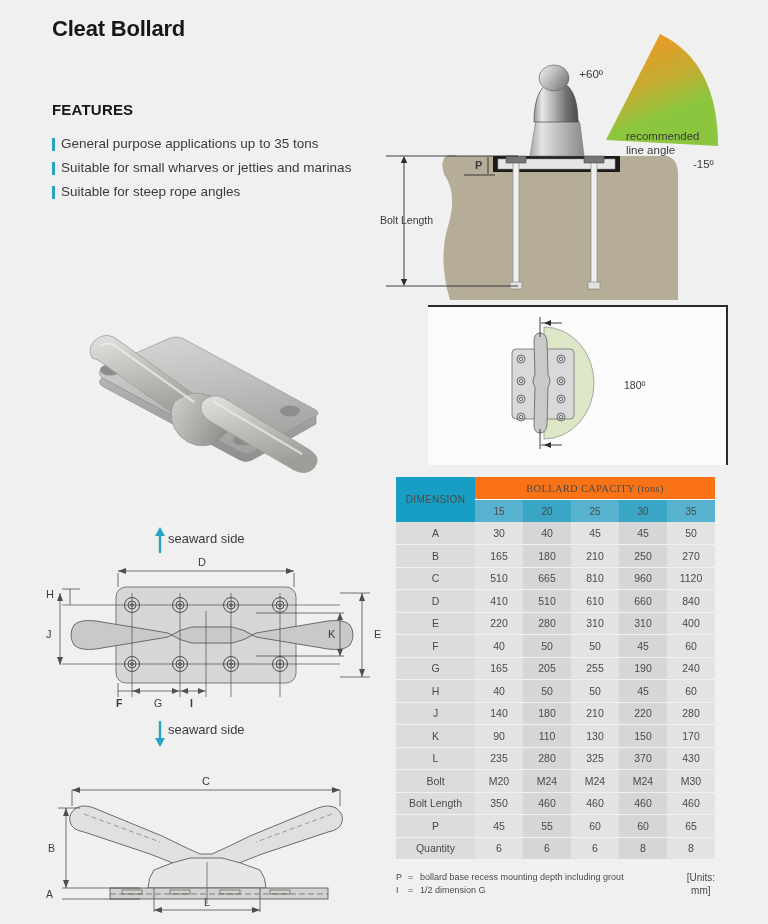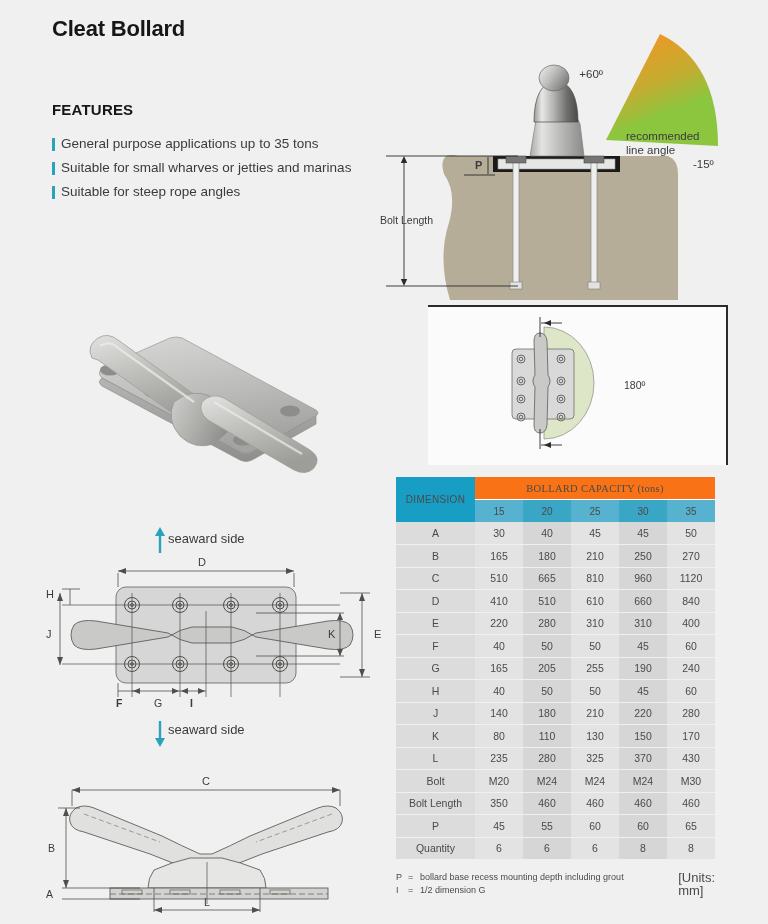--- a/index.html
+++ b/index.html
@@ -128,21 +128,21 @@
     position:absolute; left:396px; top:871px;
     width:319px;
     font-size:9px; color:#4a4a4a;
     line-height:13px;
   }
   .note-line { position:relative; }
   .note-key { display:inline-block; width:12px; }
   .note-eq { display:inline-block; width:12px; }
   .units {
     position:absolute; right:0; top:0;
-    text-align:left; font-size:13px; color:#4a4a4a;
+    text-align:center; font-size:10px; color:#4a4a4a;
     line-height:13px;
   }
 
   
   svg text { font-family:"Liberation Sans", sans-serif; fill:#3b3b3b; }
 </style>
 </head>
 <body>
 
 <div class="page">
@@ -585,21 +585,21 @@
         <tr>
           <td class="row-label">J</td>
           <td class="cell">140</td>
           <td class="cell alt">180</td>
           <td class="cell">210</td>
           <td class="cell alt">220</td>
           <td class="cell">280</td>
         </tr>
         <tr>
           <td class="row-label">K</td>
-          <td class="cell">80</td>
+          <td class="cell">90</td>
           <td class="cell alt">110</td>
           <td class="cell">130</td>
           <td class="cell alt">150</td>
           <td class="cell">170</td>
         </tr>
         <tr>
           <td class="row-label">L</td>
           <td class="cell">235</td>
           <td class="cell alt">280</td>
           <td class="cell">325</td>

